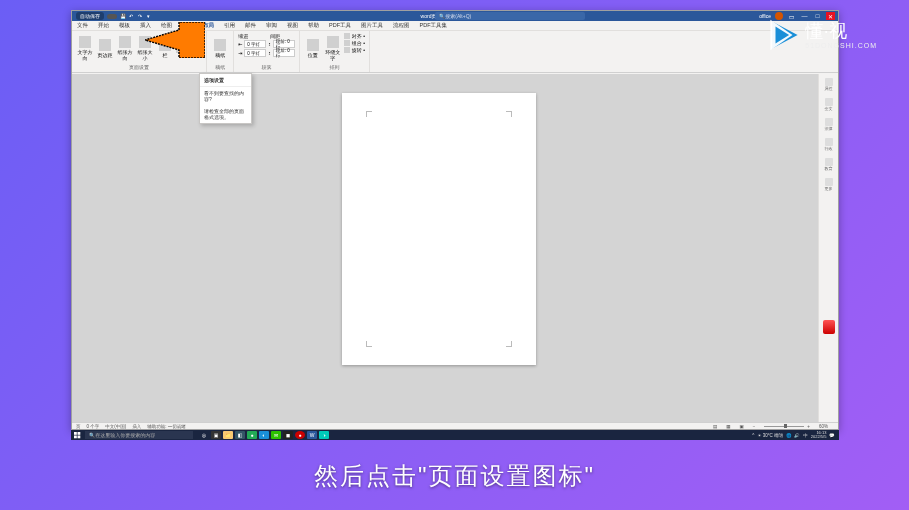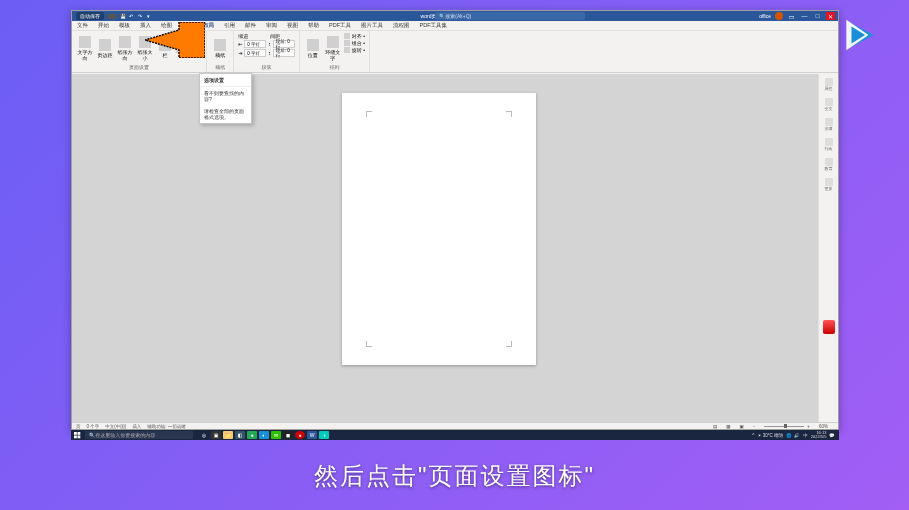--- a/index.html
+++ b/index.html
@@ -327,15 +327,19 @@
     <span>💬</span>
   </div>
 </div>
 
 <div class="watermark">
   <svg class="wm-logo" viewBox="0 0 40 40">
     <polygon points="6,4 36,20 6,36" fill="#1a8fd8"></polygon>
     <polygon points="4,2 30,20 4,38" fill="#fff" opacity="0.95"></polygon>
     <polygon points="10,10 26,20 10,30" fill="#1a8fd8"></polygon>
   </svg>
+  <div class="wm-text">
+    <span>懂·视</span>
+    <span class="wm-sub">51DONGSHI.COM</span>
+  </div>
 </div>
 
 <div class="subtitle">然后点击"页面设置图标"</div>
 
 </body></html>

